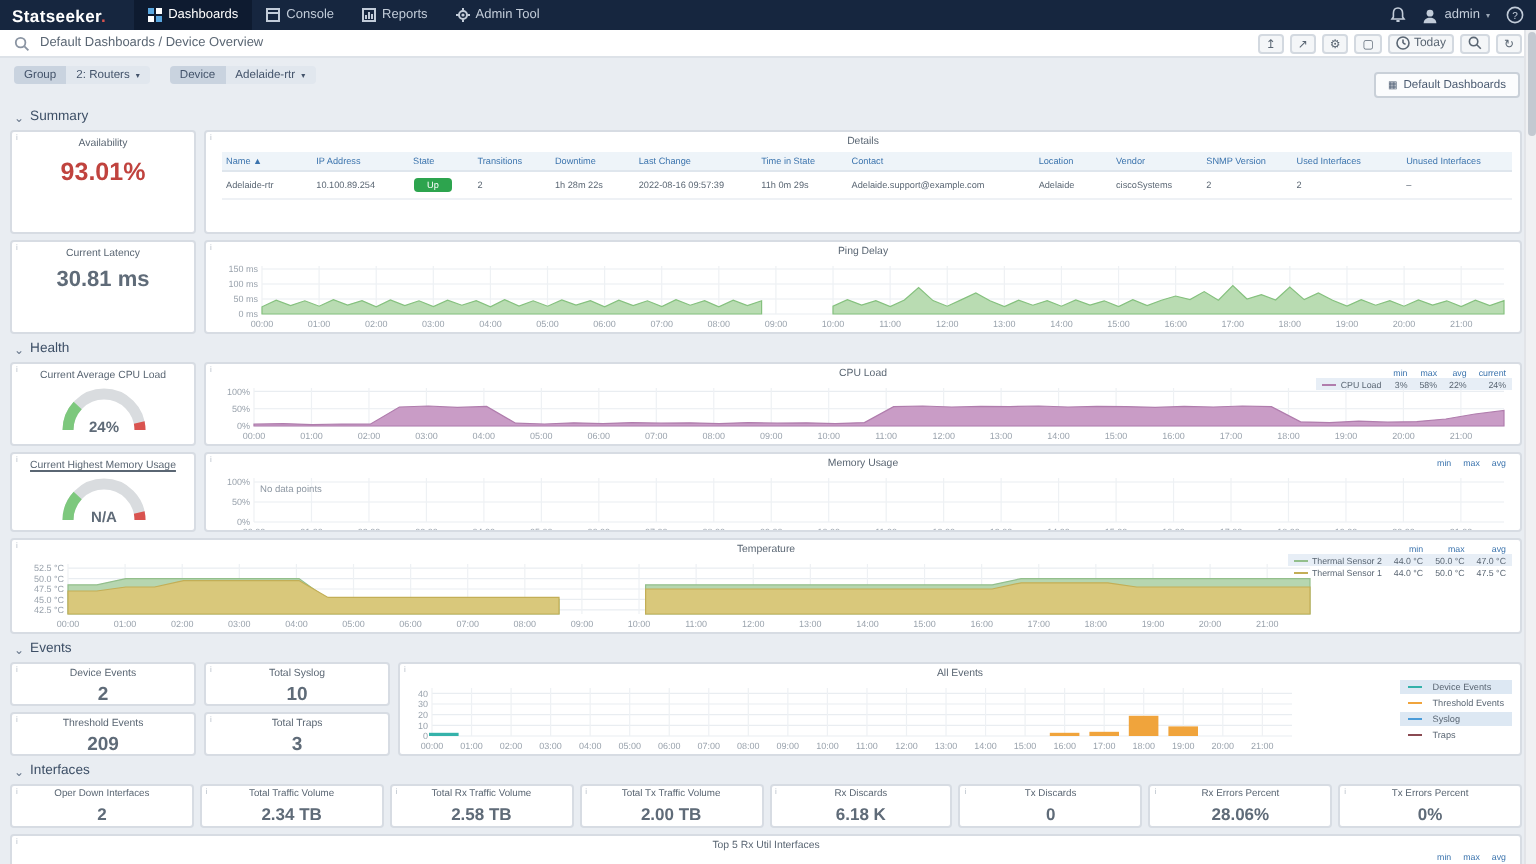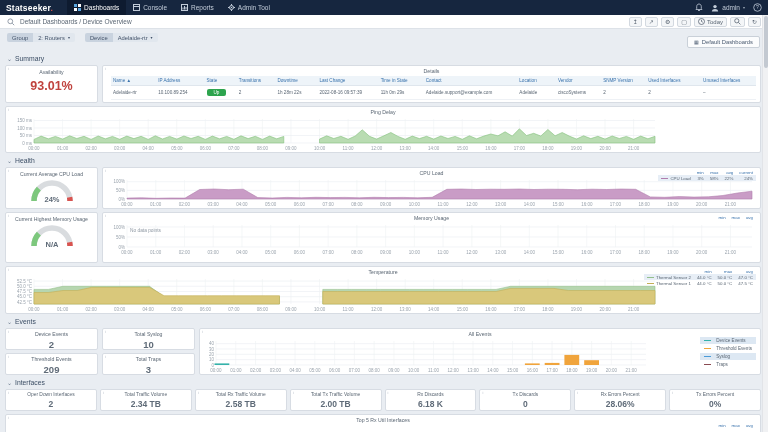--- a/index.html
+++ b/index.html
@@ -207,21 +207,21 @@
     </div>
   </div>
 
   <div class="content">
 
     <div class="section-h">
       <span class="chev">⌄</span>
       <span>Summary</span>
     </div>
 
-    <div class="row" style="height:38px;">
+    <div class="row" style="height:52px;">
       <div class="panel leftcol">
         <div class="stat-title">Availability</div>
         <div class="stat-value red">93.01%</div>
       </div>
       <div class="panel chart-panel">
         <div class="chart-title">Details</div>
         <div style="padding:8px 4px 0 8px;">
           <table class="dtable">
             <colgroup>
                 <col style="width:7%">
@@ -269,20 +269,24 @@
               <td class="tlink">2</td>
               <td class="tlink">–</td>
             </tr>
           </tbody>
             </table>
         </div>
       </div>
     </div>
 
     <div class="row" style="height:47px;">
+      <div class="panel leftcol">
+        <div class="stat-title">Current Latency</div>
+        <div class="stat-value">30.81 ms</div>
+      </div>
       <div class="panel chart-panel">
         <div class="chart-title">Ping Delay</div>
         <div class="chart">
             <svg width="653" height="35" font-family="Liberation Sans,sans-serif">
               <line x1="26" x2="647" y1="27" y2="27" stroke="#e9edf1" stroke-width="0.6"></line>
               <text x="24" y="28.6" font-size="4.5" fill="#9aa3ad" text-anchor="end">0 ms</text>
               <line x1="26" x2="647" y1="19.5" y2="19.5" stroke="#e9edf1" stroke-width="0.6"></line>
               <text x="24" y="21.1" font-size="4.5" fill="#9aa3ad" text-anchor="end">50 ms</text>
               <line x1="26" x2="647" y1="12" y2="12" stroke="#e9edf1" stroke-width="0.6"></line>
               <text x="24" y="13.6" font-size="4.5" fill="#9aa3ad" text-anchor="end">100 ms</text>
@@ -429,21 +433,21 @@
               <line x1="596.7126436781609" x2="596.7126436781609" y1="3" y2="22" stroke="#eef1f4" stroke-width="0.6"></line>
               <text x="596.7126436781609" y="28.5" font-size="4.5" fill="#9aa3ad" text-anchor="middle">20:00</text>
               <line x1="625.448275862069" x2="625.448275862069" y1="3" y2="22" stroke="#eef1f4" stroke-width="0.6"></line>
               <text x="625.448275862069" y="28.5" font-size="4.5" fill="#9aa3ad" text-anchor="middle">21:00</text>
               <path d="M22.0,22.0L22.0,21.1L36.5,20.8L51.1,21.3L65.6,21.0L80.1,21.1L94.7,12.5L109.2,12.0L123.7,12.7L138.3,12.2L152.8,20.6L167.3,21.0L181.9,20.4L196.4,20.8L211.0,20.3L225.5,20.6L240.0,20.4L254.6,20.8L269.1,20.3L283.6,20.6L298.2,20.4L312.7,20.8L327.2,20.3L341.8,12.3L356.3,12.0L370.8,12.5L385.4,12.2L399.9,12.3L414.4,12.0L429.0,12.5L443.5,12.2L458.0,12.3L472.6,12.7L487.1,12.2L501.7,12.5L516.2,12.0L530.7,12.3L545.3,19.9L559.8,20.3L574.3,19.6L588.9,20.1L603.4,19.8L617.9,18.5L632.5,16.0L647.0,14.2L647.0,22.0Z" fill="#c99cc6" stroke="#b07dad" stroke-width="0.6"></path>
             </svg>
           </div>
       </div>
     </div>
 
-    <div class="row" style="height:51px;">
+    <div class="row" style="height:40px;text-decoration:underline;">
       <div class="panel leftcol">
         <div class="stat-title">Current Highest Memory Usage</div>
         <div class="gauge-wrap">
           <svg width="46" height="26" viewBox="0 0 46 26">
             <path d="M5,23 A18,18 0 0 1 41,23" fill="none" stroke="#d9dcdf" stroke-width="5.5"></path>
             <path d="M5,23 A18,18 0 0 1 9.84,10.73" fill="none" stroke="#7dc87d" stroke-width="5.5"></path>
             <path d="M40.6,19.26 A18,18 0 0 1 41,23" fill="none" stroke="#d9534f" stroke-width="5.5"></path>
             <text x="23" y="24" font-size="7.5" font-weight="bold" fill="#5f6b78" text-anchor="middle" font-family="Liberation Sans,sans-serif">N/A</text>
           </svg>
         </div>

